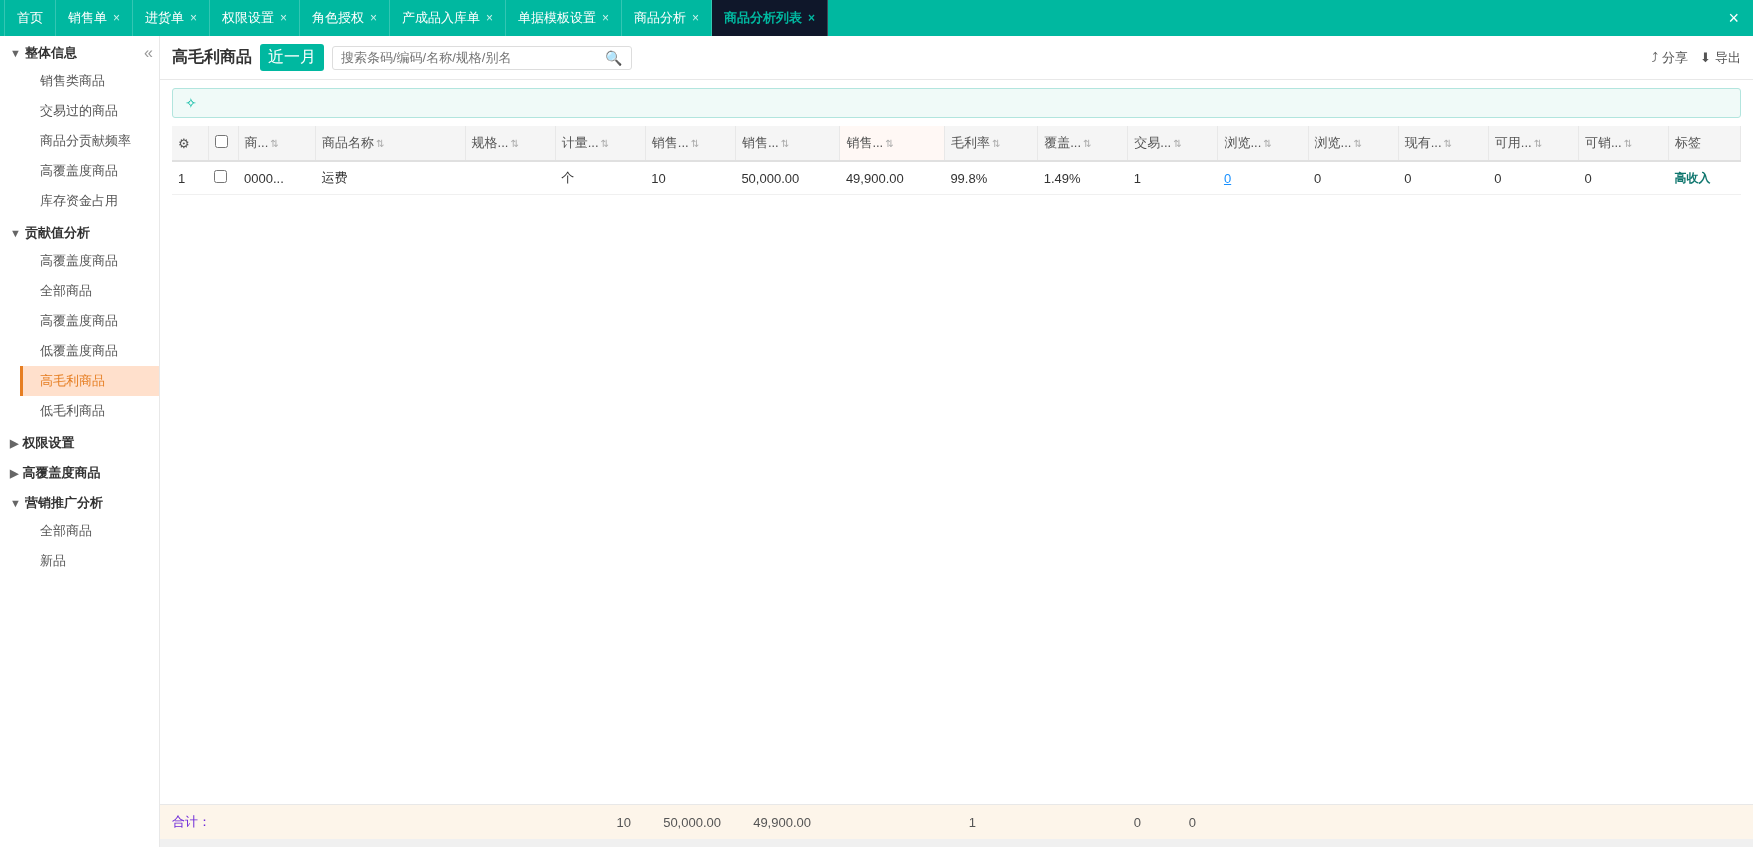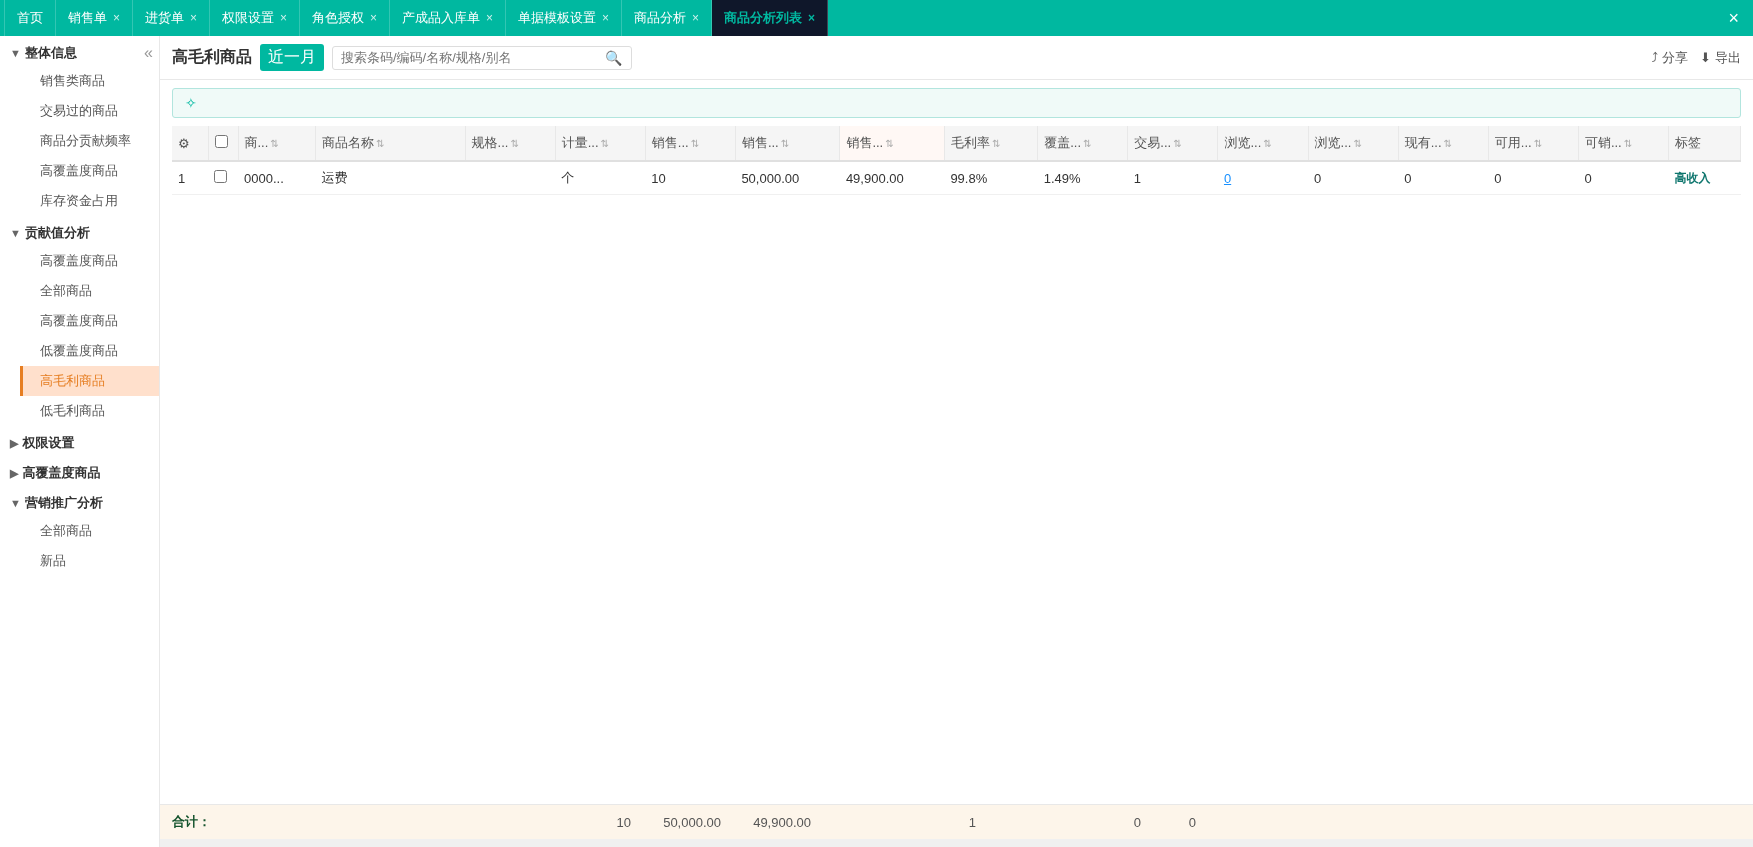--- a/index.html
+++ b/index.html
@@ -222,21 +222,21 @@
     .footer-total {
       background: #fdf5ea;
       border-top: 1px solid #e8e8e8;
       padding: 8px 12px;
       display: flex;
       align-items: center;
       flex-shrink: 0;
       font-size: 13px;
       color: #555;
     }
-    .footer-total .total-label { margin-right: 20px; font-weight: bold; color: #14532d; }
+    .footer-total .total-label { margin-right: 20px; font-weight: normal; color: #6d28d9; }
     .footer-total .total-cell {
       min-width: 80px;
       text-align: right;
       padding: 0 6px;
     }
 
     
     .bottom-scrollbar {
       height: 8px;
       background: #f0f0f0;

